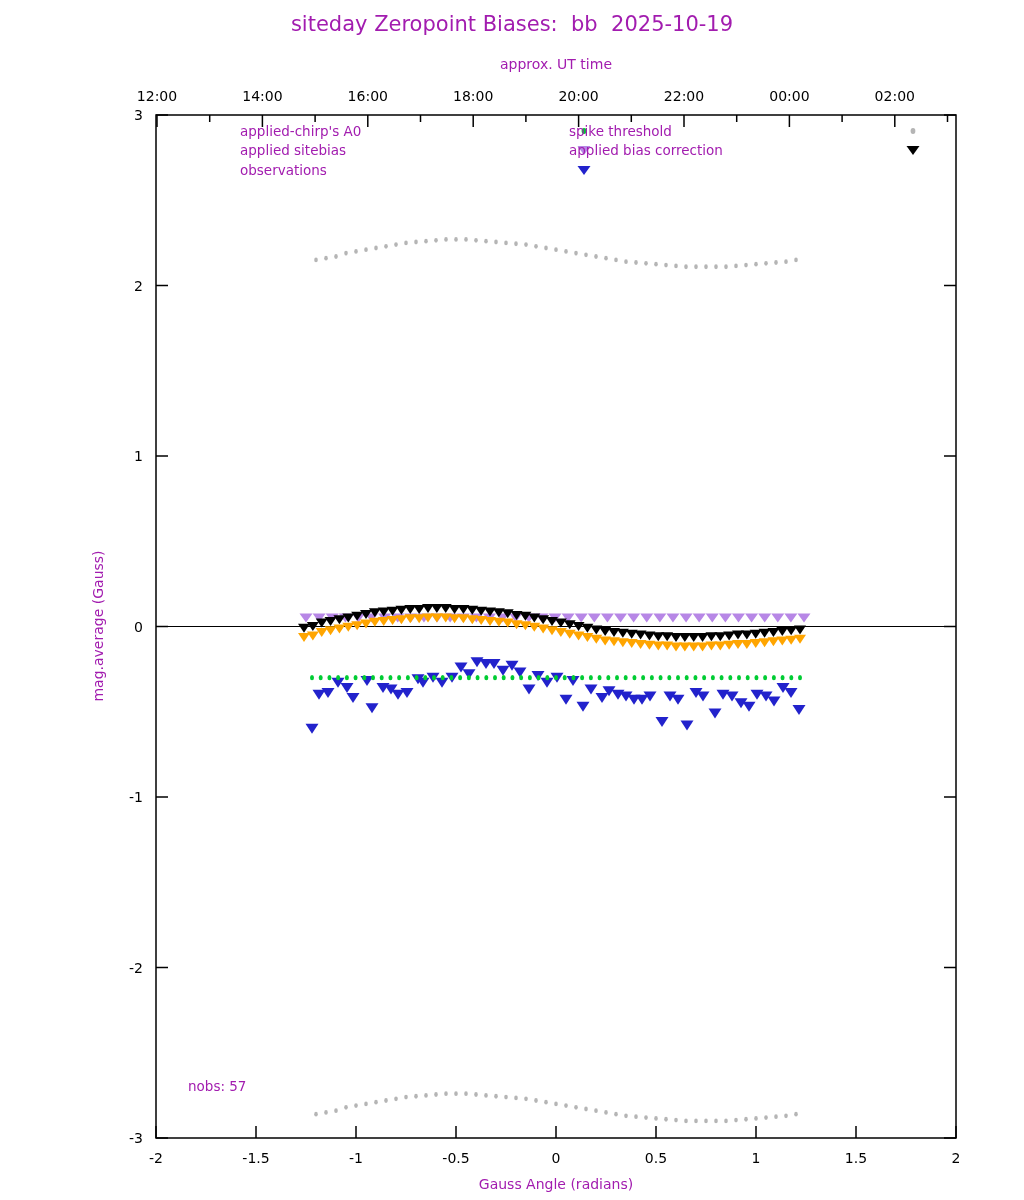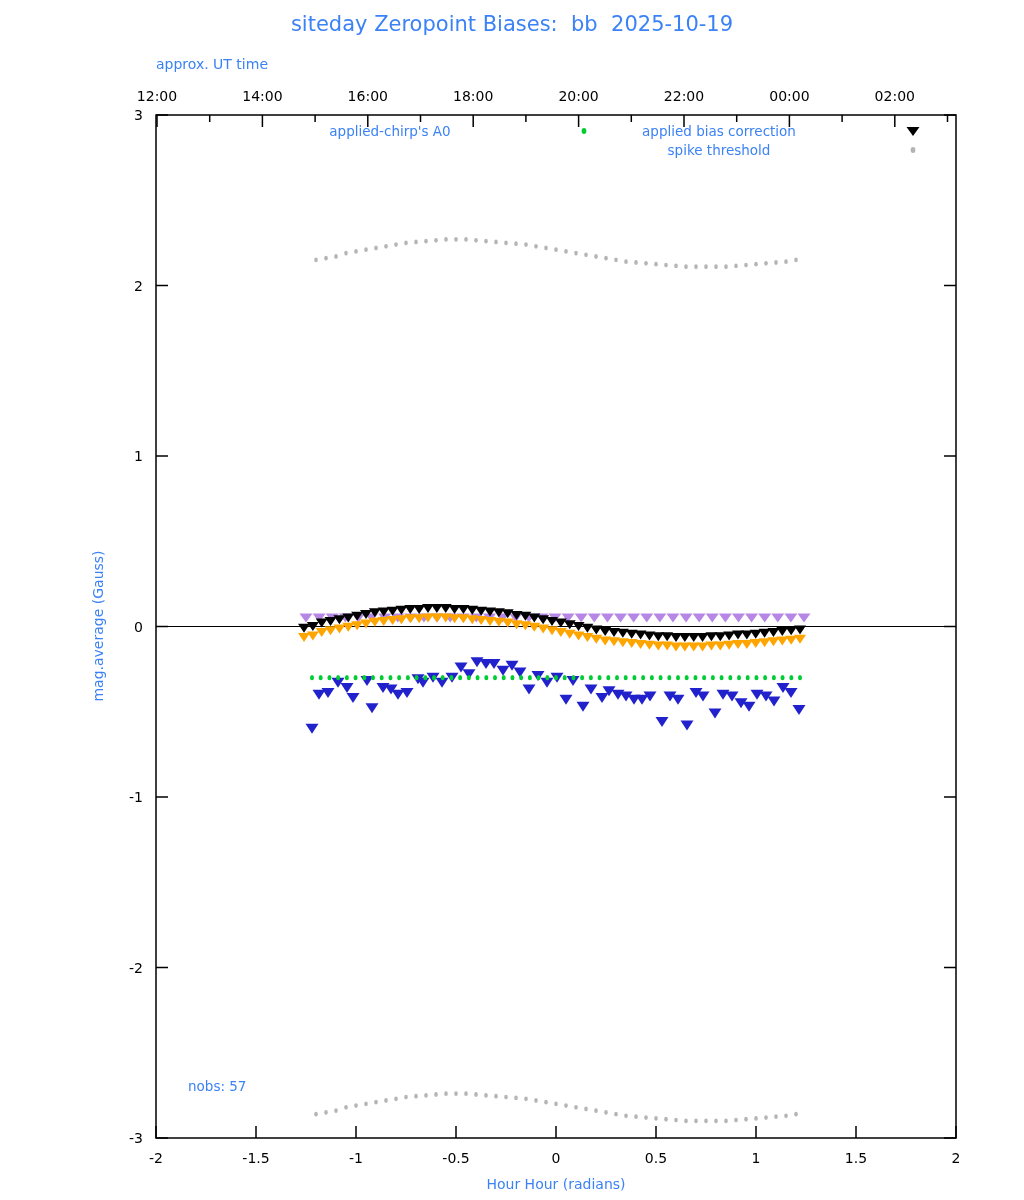--- a/index.html
+++ b/index.html
@@ -1,45 +1,45 @@
 <!DOCTYPE html>
 <html><head>
 <meta charset="utf-8">
 <style>
   html,body{margin:0;padding:0;background:#ffffff;}
   .canvas{
     position:relative;width:1024px;height:1200px;background:#ffffff;overflow:hidden;
-    font-family:"DejaVu Sans","Liberation Sans",sans-serif;color:#3b82f6;text-decoration:underline;
+    font-family:"DejaVu Sans","Liberation Sans",sans-serif;color:#a21caf;text-decoration:underline;
   }
   .title{
     position:absolute;top:12px;left:0;width:1024px;text-align:center;
     font-size:21px;white-space:pre;
   }
   .ut-label{
-    position:absolute;top:56px;left:156px;width:800px;font-size:14px;
+    position:absolute;top:56px;left:156px;width:800px;text-align:center;font-size:14px;
   }
   .xlabel{
     position:absolute;top:1176px;left:156px;width:800px;text-align:center;font-size:14px;
   }
   .ylabel{
     position:absolute;left:90px;top:626px;width:0;height:0;font-size:14px;
     white-space:nowrap;
   }
   .ylabel > span{
     display:inline-block;transform:rotate(-90deg) translateX(-50%);transform-origin:0 0;
   }
   .nobs-line{position:absolute;left:156px;width:864px;text-align:left;font-size:13.5px;white-space:pre;padding-left:32px;}
   .nobs-line.l1{top:1078px;}
   .nobs-line.l2{top:1098px;}
   svg.plot{position:absolute;left:0;top:0;}
   .legend-col{position:absolute;top:121px;}
   .legend-col.left{left:240px;}
   .legend-col.right{left:569px;}
   .legend-row{display:flex;align-items:center;height:19.5px;}
-  .legend-label{display:inline-block;width:300px;text-align:center;font-size:13.5px;white-space:pre;}
+  .legend-label{display:inline-block;width:300px;text-align:left;font-size:13.5px;white-space:pre;}
   .legend-marker{display:inline-block;width:88px;height:14px;position:relative;}
   .legend-marker svg{position:absolute;left:0;top:0;}
 </style>
 </head>
 <body>
 
 <div class="canvas">
 
   <div class="title">siteday Zeropoint Biases:  bb  2025-10-19</div>
   <div class="ut-label">approx. UT time</div>
@@ -479,41 +479,57 @@
 
   <div class="legend-col left">
     <div class="legend-row">
       <span class="legend-label">applied-chirp's A0</span>
       <span class="legend-marker">
           <svg width="88" height="14">
             <ellipse cx="44" cy="7" rx="2.4" ry="3" fill="#00cc33"></ellipse>
           </svg>
         </span>
     </div>
+    <div class="legend-row">
+      <span class="legend-label">applied sitebias</span>
+      <span class="legend-marker">
+          <svg width="88" height="14">
+            <path d="M37.5,3 L50.5,3 L44,12 Z" fill="#b787e6"></path>
+          </svg>
+        </span>
+    </div>
+    <div class="legend-row">
+      <span class="legend-label">observations</span>
+      <span class="legend-marker">
+          <svg width="88" height="14">
+            <path d="M37.5,3 L50.5,3 L44,12 Z" fill="#2222cc"></path>
+          </svg>
+        </span>
+    </div>
   </div>
 
   <div class="legend-col right">
+    <div class="legend-row">
+      <span class="legend-label">spike threshold</span>
+      <span class="legend-marker">
+          <svg width="88" height="14">
+            <ellipse cx="44" cy="7" rx="2.4" ry="3" fill="#b5b5b5"></ellipse>
+          </svg>
+        </span>
+    </div>
     <div class="legend-row">
       <span class="legend-label">applied bias correction</span>
       <span class="legend-marker">
           <svg width="88" height="14">
             <path d="M37.5,3 L50.5,3 L44,12 Z" fill="#000000"></path>
           </svg>
         </span>
     </div>
-    <div class="legend-row">
-      <span class="legend-label">spike threshold</span>
-      <span class="legend-marker">
-          <svg width="88" height="14">
-            <ellipse cx="44" cy="7" rx="2.4" ry="3" fill="#b5b5b5"></ellipse>
-          </svg>
-        </span>
-    </div>
   </div>
 
   <div class="ylabel">
     <span>mag.average (Gauss)</span>
   </div>
-  <div class="xlabel">Hour Hour (radians)</div>
+  <div class="xlabel">Gauss Angle (radians)</div>
 
   <div class="nobs-line l1">nobs: 57</div>
 
 </div>
 
 </body></html>

